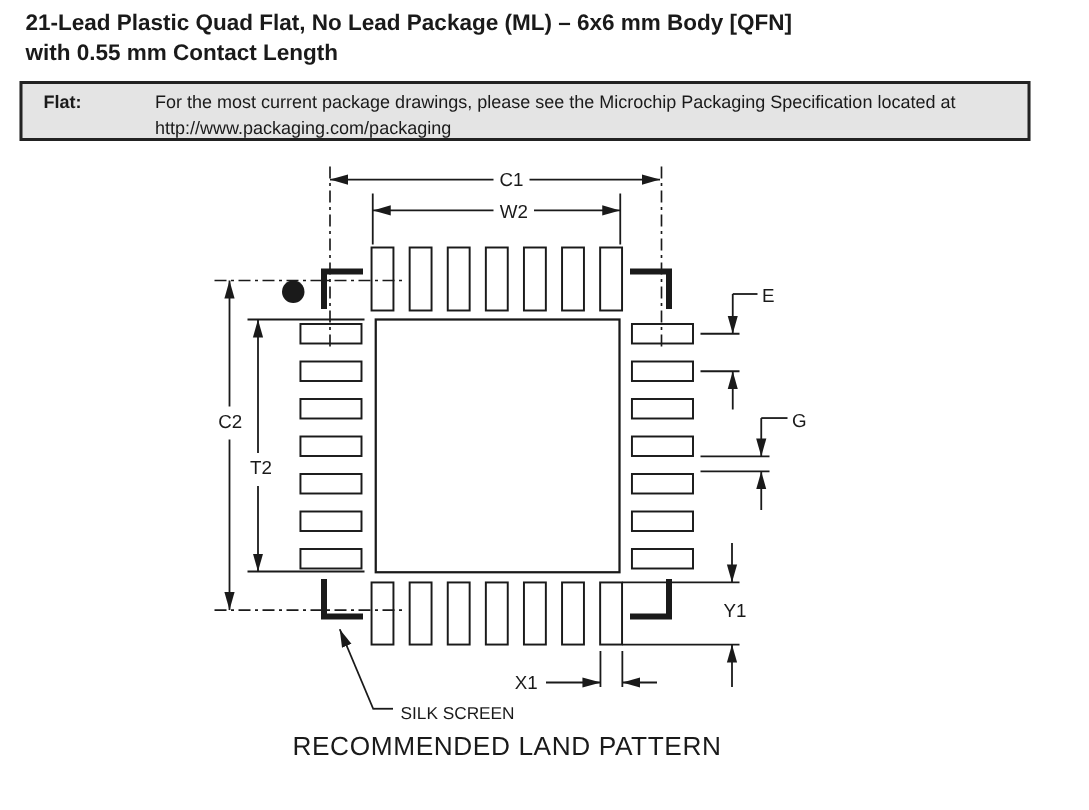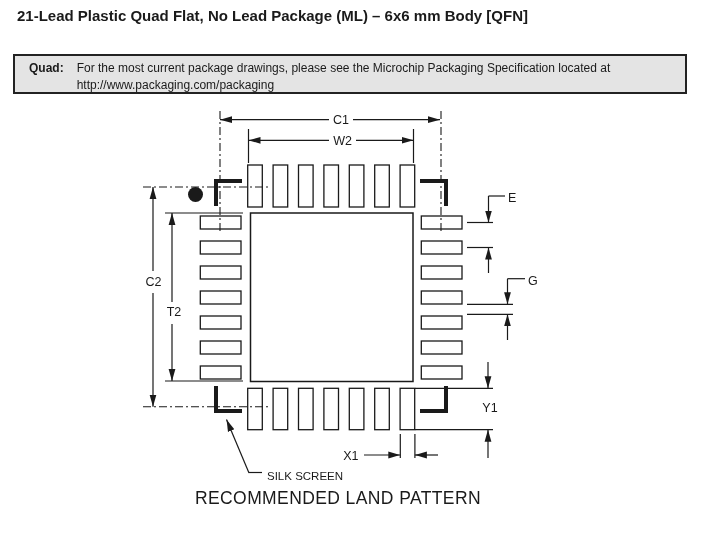--- a/index.html
+++ b/index.html
@@ -4,41 +4,42 @@
 <style>
   html,body{margin:0;padding:0;background:#fff;}
   body{width:726px;height:540px;position:relative;overflow:hidden;
        font-family:"Liberation Sans","DejaVu Sans",sans-serif;color:#1a1a1a;}
   .title-block{position:absolute;left:17px;top:6px;font-size:15px;font-weight:bold;
        line-height:20px;letter-spacing:0px;white-space:nowrap;}
   .note-box{position:absolute;left:13px;top:54px;width:674px;height:40px;
        box-sizing:border-box;border:2px solid #222;background:#e4e4e4;
        display:flex;align-items:flex-start;padding:4px 8px 4px 14px;gap:13px;}
   .note-label{font-size:12px;font-weight:bold;line-height:17px;}
-  .note-text{font-size:12px;line-height:17px;}
+  .note-text{font-size:12px;line-height:17px;margin-left:36px;}
   svg{position:absolute;left:0;top:0;}
   svg text{font-family:"Liberation Sans","DejaVu Sans",sans-serif;fill:#1a1a1a;}
   .dimlbl{font-size:12.5px;}
   .silklbl{font-size:11.5px;}
   .caption{font-size:17.5px;letter-spacing:0.4px;}
   .thin{stroke:#1a1a1a;stroke-width:1.2;fill:none;}
   .pad{stroke:#1a1a1a;stroke-width:1.3;fill:#ffffff;}
   .sq{stroke:#1a1a1a;stroke-width:1.5;fill:none;}
   .bracket{stroke:#1a1a1a;stroke-width:4;fill:none;}
   .dashdot{stroke:#1a1a1a;stroke-width:1.1;fill:none;stroke-dasharray:8 3 2 3;}
 </style>
 </head>
 <body>
 
 <div class="title-block">
   <div>21-Lead Plastic Quad Flat, No Lead Package (ML) – 6x6 mm Body [QFN]</div>
+  <div>with 0.55 mm Contact Length</div>
 </div>
 
 <div class="note-box">
-  <span class="note-label">Quad:</span>
+  <span class="note-label">Flat:</span>
   <span class="note-text">
     <span>For the most current package drawings, please see the Microchip Packaging Specification located at</span><br>
     <span>http://www.packaging.com/packaging</span>
   </span>
 </div>
 
 <svg width="726" height="540" viewBox="0 0 726 540">
   <defs>
     <marker id="ah" viewBox="0 0 12 8" refX="12" refY="4" markerWidth="12" markerHeight="8" orient="auto-start-reverse" markerUnits="userSpaceOnUse">
       <path d="M0,0.6 L12,4 L0,7.4 Z" fill="#1a1a1a"></path>

